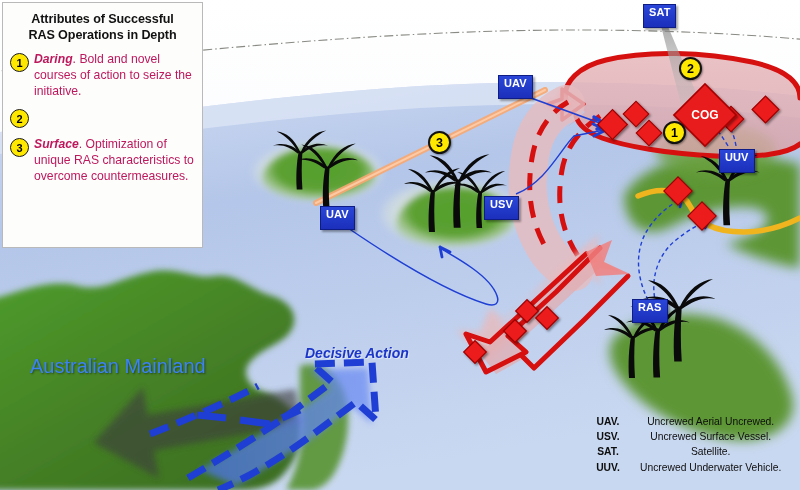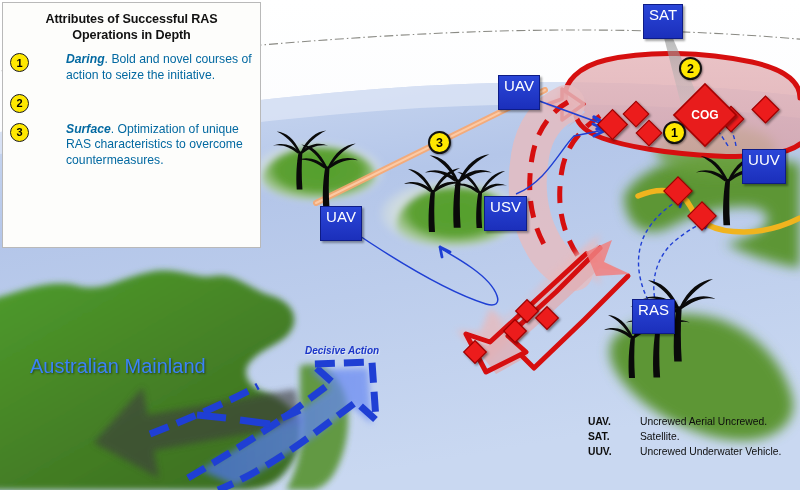--- a/index.html
+++ b/index.html
@@ -7,66 +7,66 @@
     width:800px;height:490px;overflow:hidden;
     font-family:"Liberation Sans", sans-serif;
     background:#ffffff;
     position:relative;
   }
   #stage{position:absolute;left:0;top:0;width:800px;height:490px;overflow:hidden;}
   #stage svg{position:absolute;left:0;top:0;}
 
   
   .attr-panel{
-    position:absolute;left:2px;top:2px;width:259px;height:246px;
+    position:absolute;left:2px;top:2px;width:201px;height:246px;
     background:#fdfdfb;border:1px solid #b9b9b9;
     box-sizing:border-box;padding:7px 8px 0 6px;z-index:40;
   }
   .attr-title{
     font-size:12.6px;font-weight:bold;color:#121212;text-align:center;
     line-height:1.28;letter-spacing:-0.1px;margin:1px 6px 9px 8px;
   }
   .attr-row{display:flex;align-items:flex-start;margin-bottom:9px;}
   .bullet{
     flex:0 0 auto;width:19px;height:19px;border-radius:50%;
     background:#ffe800;border:1.6px solid #1a1a1a;
     font-size:11px;font-weight:bold;color:#000;
     display:flex;align-items:center;justify-content:center;
     margin:1px 5px 0 1px;box-sizing:border-box;
   }
-  .attr-text{font-size:12.2px;color:#0369a1;line-height:1.29;margin-left:32px;}
+  .attr-text{font-size:12.2px;color:#be185d;line-height:1.29;}
   .attr-text b{font-style:italic;font-weight:bold;}
 
   
   .maplabel{
     position:absolute;z-index:30;
     background:linear-gradient(#2a46d8,#1b2fbb);
-    color:#ffffff;font-size:15px;font-weight:normal;
-    padding:2px 5px 15px 5px;border:1px solid #0e1c86;
+    color:#ffffff;font-size:11px;font-weight:bold;
+    padding:2px 5px 8px 5px;border:1px solid #0e1c86;
     box-shadow:1.5px 1.5px 2px rgba(0,0,0,.35);
     line-height:1.05;white-space:nowrap;letter-spacing:.1px;
   }
   .numcircle{
     position:absolute;z-index:34;width:23px;height:23px;border-radius:50%;
     background:#ffe800;border:2px solid #111;box-sizing:border-box;
     font-size:12.5px;font-weight:bold;color:#000;
     display:flex;align-items:center;justify-content:center;
     box-shadow:1px 1px 2px rgba(0,0,0,.4);
   }
   .mainland-label{
     position:absolute;z-index:25;color:#3b82f6;font-weight:normal;font-size:20px;
     text-shadow:1px 1px 2px rgba(0,0,0,.45);white-space:nowrap;
   }
   .decisive-label{
     position:absolute;z-index:33;color:#1a35c8;font-weight:bold;font-style:italic;
-    font-size:10px;white-space:nowrap;text-shadow:1px 1px 1px rgba(255,255,255,.55);
+    font-size:14px;white-space:nowrap;text-shadow:1px 1px 1px rgba(255,255,255,.55);
   }
 
   
-  .abbrev{position:absolute;left:588px;top:415px;z-index:35;}
+  .abbrev{position:absolute;left:588px;top:415px;z-index:35;text-align:center;}
   .abbrev table{border-collapse:collapse;}
   .abbrev td{font-size:10.3px;color:#0d0d0d;padding:0 0 2px 0;line-height:1.28;}
   .abbrev td.k{font-weight:bold;width:40px;white-space:nowrap;}
   .abbrev td.v{padding-left:12px;white-space:nowrap;}
 </style>
 </head>
 <body>
 
 <div id="stage">
 
@@ -331,21 +331,21 @@
   </svg>
 
   <div class="mainland-label" style="left:30px;top:355px;">Australian Mainland</div>
 
   <div class="decisive-label" style="left:305px;top:345px;">Decisive Action</div>
 
   <div class="maplabel" style="left:643px;top:4px;">SAT</div>
   <div class="maplabel" style="left:498px;top:75px;">UAV</div>
   <div class="maplabel" style="left:320px;top:206px;">UAV</div>
   <div class="maplabel" style="left:484px;top:196px;">USV</div>
-  <div class="maplabel" style="left:742px;top:149px;">UUV</div>
+  <div class="maplabel" style="left:719px;top:149px;">UUV</div>
   <div class="maplabel" style="left:632px;top:299px;text-align:center;">RAS</div>
 
   <div class="numcircle" style="left:663px;top:121px;">1</div>
   <div class="numcircle" style="left:679px;top:57px;">2</div>
   <div class="numcircle" style="left:428px;top:131px;">3</div>
 
   <div class="attr-panel">
     <div class="attr-title">Attributes of Successful RAS Operations in Depth</div>
 
     <div class="attr-row">
@@ -362,20 +362,24 @@
       <div class="attr-text"><b>Surface</b><span>. Optimization of unique RAS characteristics to overcome countermeasures.</span></div>
     </div>
   </div>
 
   <div class="abbrev">
     <table>
       <tbody>
           <tr>
         <td class="k">UAV.</td>
         <td class="v">Uncrewed Aerial Uncrewed.</td>
+      </tr>
+      <tr>
+        <td class="k">USV.</td>
+        <td class="v">Uncrewed Surface Vessel.</td>
       </tr>
       <tr>
         <td class="k">SAT.</td>
         <td class="v">Satellite.</td>
       </tr>
       <tr>
         <td class="k">UUV.</td>
         <td class="v">Uncrewed Underwater Vehicle.</td>
       </tr>
     </tbody>

